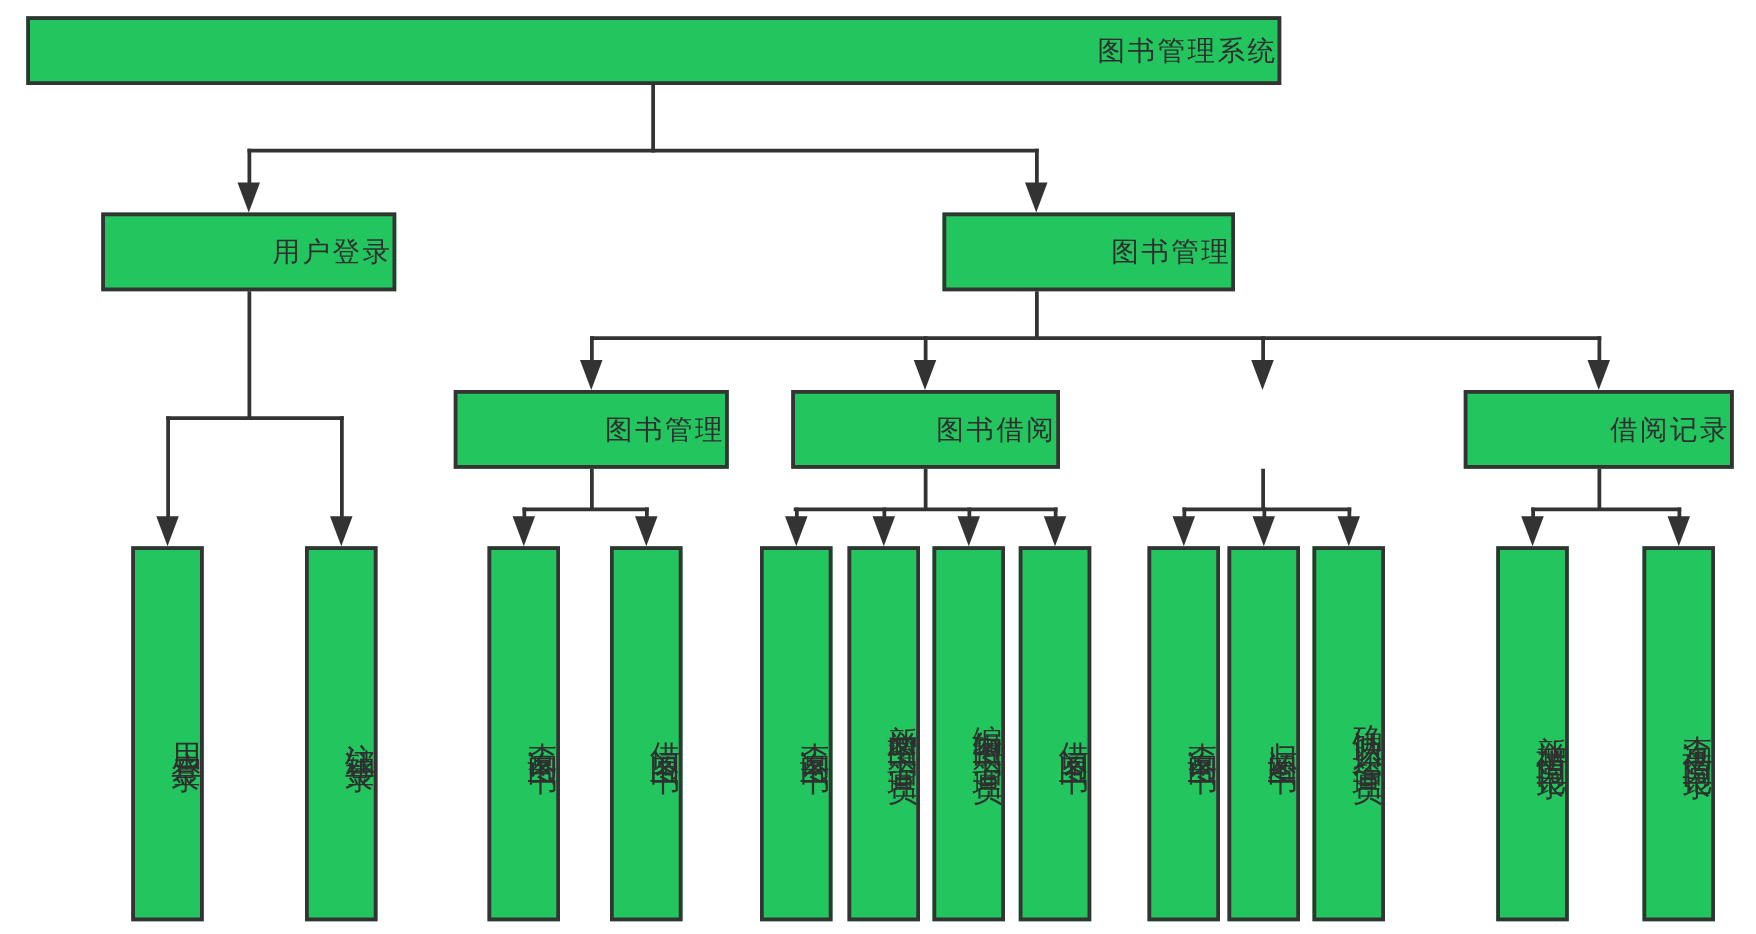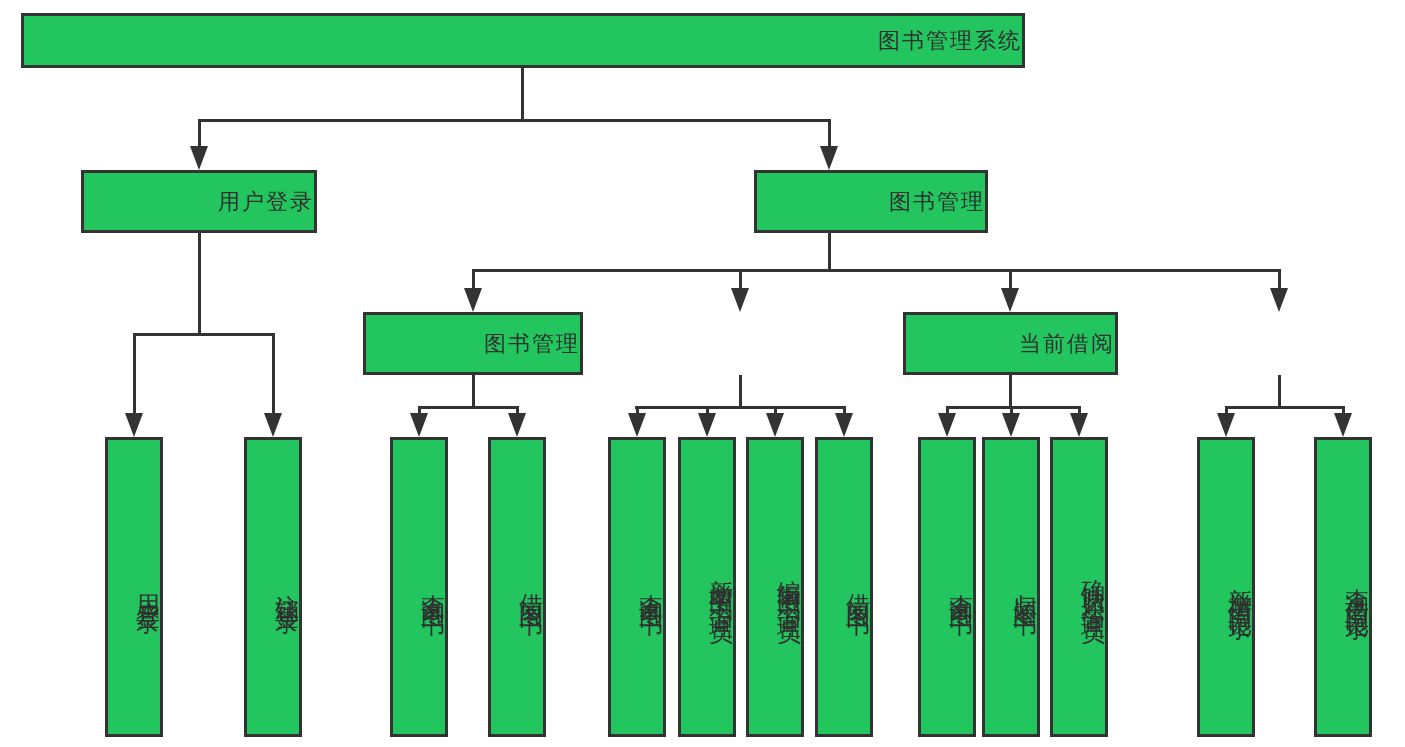--- a/index.html
+++ b/index.html
@@ -76,22 +76,25 @@
   <div class="vline" style="left:739px;top:269px;width:3px;height:23px"></div>
   <div class="arrow" style="left:731px;top:288px"></div>
   <div class="vline" style="left:1009px;top:269px;width:3px;height:23px"></div>
   <div class="arrow" style="left:1001px;top:288px"></div>
   <div class="vline" style="left:1278px;top:269px;width:3px;height:23px"></div>
   <div class="arrow" style="left:1270px;top:288px"></div>
 
   <div class="node hnode" style="left:363px;top:312px;width:220px;height:63px">
     <span>图书管理</span>
   </div>
-  <div class="node hnode" style="left:903px;top:312px;width:215px;height:63px">
-    <span>当前借阅</span>
+  <div class="node hnode" style="left:633px;top:312px;width:215px;height:63px">
+    <span>图书借阅</span>
+  </div>
+  <div class="node hnode" style="left:1171px;top:312px;width:216px;height:63px">
+    <span>借阅记录</span>
   </div>
 
   <div class="vline" style="left:472px;top:375px;width:3px;height:33px"></div>
   <div class="hline" style="left:418px;top:406px;width:101px;height:3px"></div>
   <div class="vline" style="left:418px;top:406px;width:3px;height:10px"></div>
   <div class="arrow" style="left:410px;top:413px"></div>
   <div class="vline" style="left:516px;top:406px;width:3px;height:10px"></div>
   <div class="arrow" style="left:508px;top:413px"></div>
 
   <div class="vline" style="left:739px;top:375px;width:3px;height:33px"></div>

